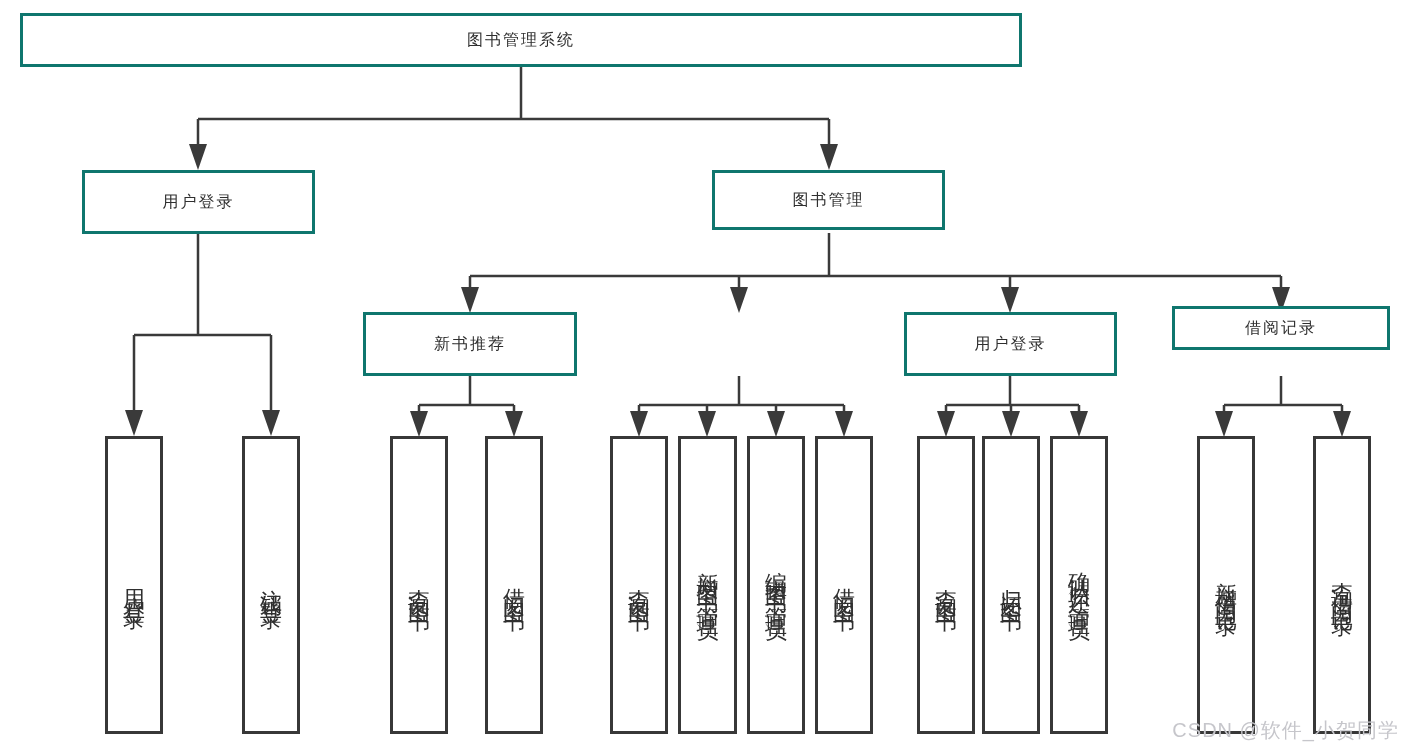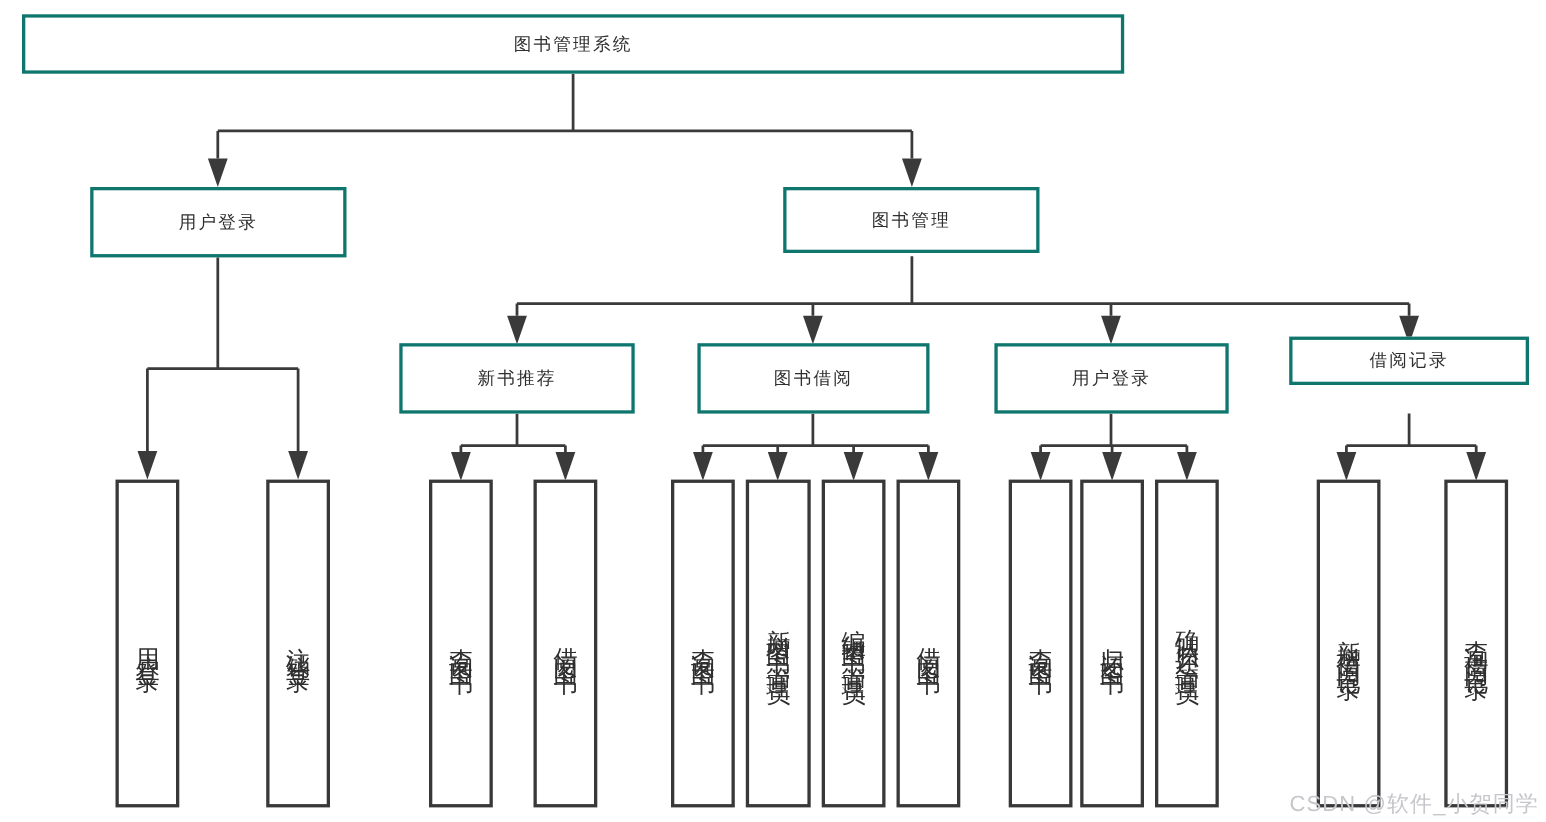--- a/index.html
+++ b/index.html
@@ -119,21 +119,20 @@
       <polygon points="1333,411 1351,411 1342,437"></polygon>
     </g>
   </svg>
 
   <div class="hbox" style="left:20px; top:13px; width:1002px; height:54px">图书管理系统</div>
 
   <div class="hbox" style="left:82px; top:170px; width:233px; height:64px">用户登录</div>
   <div class="hbox" style="left:712px; top:170px; width:233px; height:60px">图书管理</div>
 
   <div class="hbox" style="left:363px; top:312px; width:214px; height:64px">新书推荐</div>
-  <div class="hbox" style="left:634px; top:312px; width:211px; height:64px">图书借阅</div>
   <div class="hbox" style="left:904px; top:312px; width:213px; height:64px">用户登录</div>
   <div class="hbox" style="left:1172px; top:306px; width:218px; height:44px">借阅记录</div>
 
   <div class="vbox" style="left:105px">用户登录</div>
   <div class="vbox" style="left:242px">注销登录</div>
 
   <div class="vbox" style="left:390px">查询图书</div>
   <div class="vbox" style="left:485px">借阅图书</div>
 
   <div class="vbox" style="left:610px">查询图书</div>

